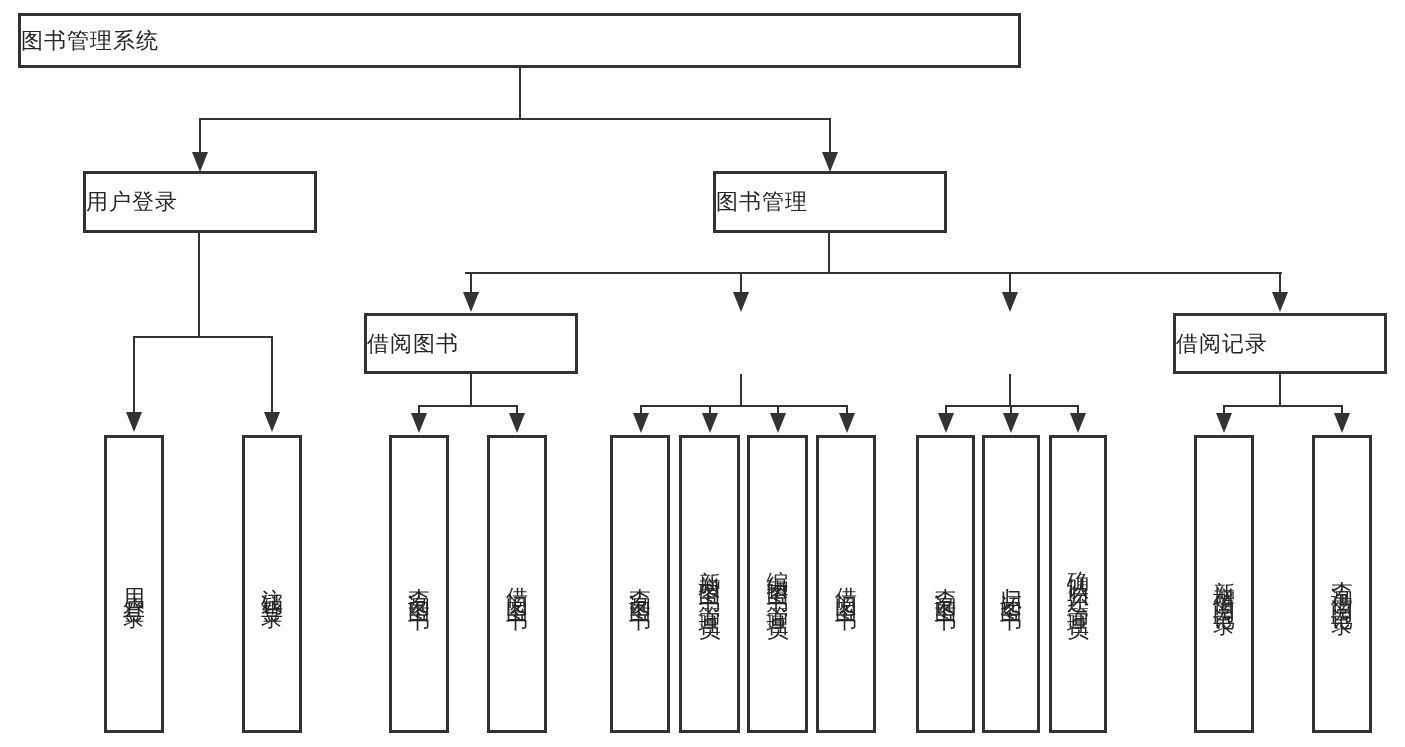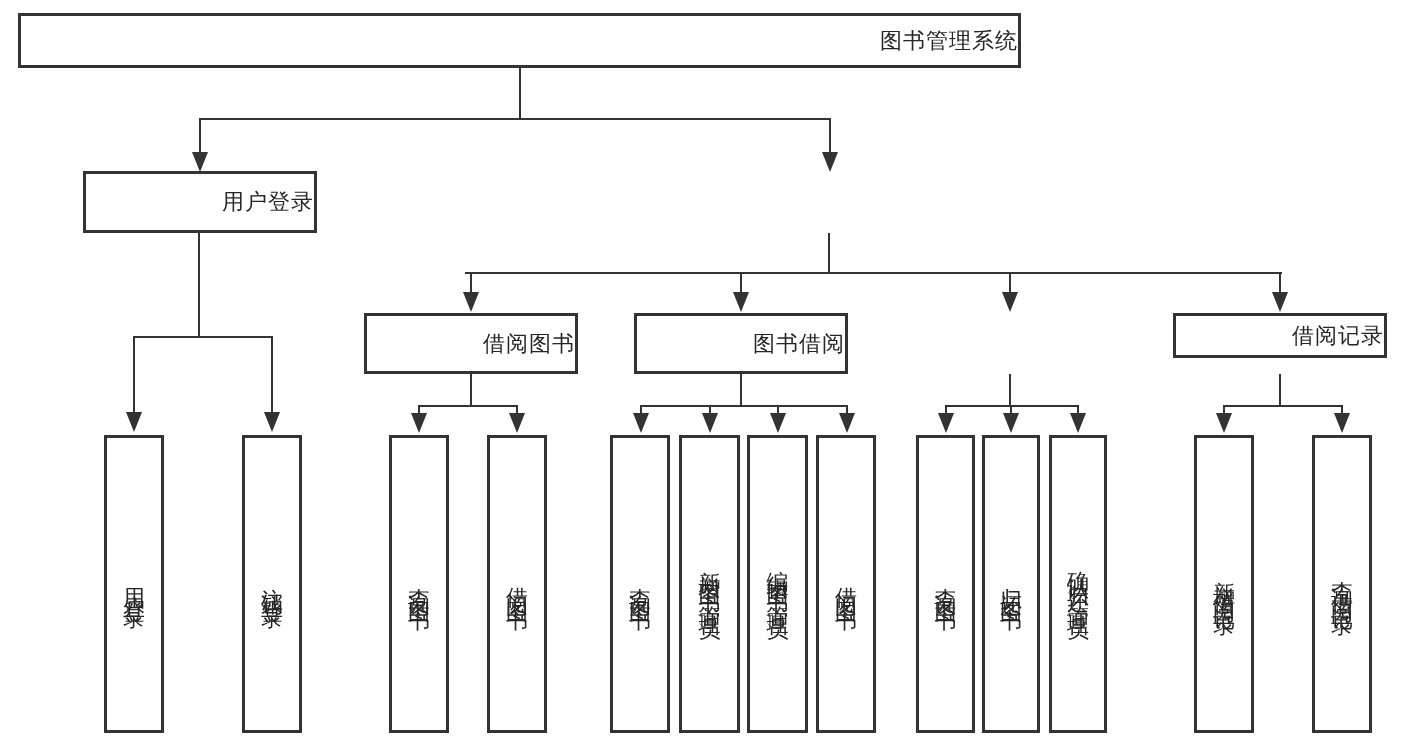--- a/index.html
+++ b/index.html
@@ -13,21 +13,21 @@
     overflow: hidden;
   }
   
   .box {
     position: absolute;
     box-sizing: border-box;
     border: 3px solid #333333;
     background: #ffffff;
     display: flex;
     align-items: center;
-    justify-content: flex-end;
+    justify-content: flex-start;
     font-size: 22px;
     letter-spacing: 1px;
     z-index: 2;
   }
   .vbox {
     position: absolute;
     box-sizing: border-box;
     border: 3px solid #333333;
     background: #ffffff;
     display: flex;
@@ -77,20 +77,23 @@
   <div class="v" style="left:519px;top:68px;height:50px;"></div>
   <div class="h" style="left:199px;top:118px;width:632px;"></div>
   <div class="v" style="left:199px;top:118px;height:36px;"></div>
   <div class="ah" style="left:192px;top:152px;"></div>
   <div class="v" style="left:829px;top:118px;height:36px;"></div>
   <div class="ah" style="left:822px;top:152px;"></div>
 
   <div class="box" style="left:83px;top:171px;width:234px;height:62px;">
     <span>用户登录</span>
   </div>
+  <div class="box" style="left:713px;top:171px;width:234px;height:62px;">
+    <span>图书管理</span>
+  </div>
 
   <div class="v" style="left:198px;top:233px;height:103px;"></div>
   <div class="h" style="left:133px;top:336px;width:140px;"></div>
   <div class="v" style="left:133px;top:336px;height:76px;"></div>
   <div class="ah" style="left:126px;top:412px;"></div>
   <div class="v" style="left:271px;top:336px;height:76px;"></div>
   <div class="ah" style="left:264px;top:412px;"></div>
 
   <div class="v" style="left:828px;top:233px;height:39px;"></div>
   <div class="h" style="left:465px;top:272px;width:817px;"></div>
@@ -99,24 +102,21 @@
   <div class="v" style="left:740px;top:272px;height:20px;"></div>
   <div class="ah" style="left:733px;top:292px;"></div>
   <div class="v" style="left:1009px;top:272px;height:20px;"></div>
   <div class="ah" style="left:1002px;top:292px;"></div>
   <div class="v" style="left:1279px;top:272px;height:20px;"></div>
   <div class="ah" style="left:1272px;top:292px;"></div>
 
   <div class="box" style="left:364px;top:313px;width:214px;height:61px;">
     <span>借阅图书</span>
   </div>
-  <div class="box" style="left:634px;top:313px;width:214px;height:61px;">
-    <span>图书借阅</span>
-  </div>
-  <div class="box" style="left:1173px;top:313px;width:214px;height:45px;">
+  <div class="box" style="left:1173px;top:313px;width:214px;height:61px;">
     <span>借阅记录</span>
   </div>
 
   <div class="v" style="left:470px;top:374px;height:31px;"></div>
   <div class="h" style="left:418px;top:405px;width:100px;"></div>
   <div class="v" style="left:418px;top:405px;height:8px;"></div>
   <div class="ah" style="left:411px;top:413px;"></div>
   <div class="v" style="left:516px;top:405px;height:8px;"></div>
   <div class="ah" style="left:509px;top:413px;"></div>
 

